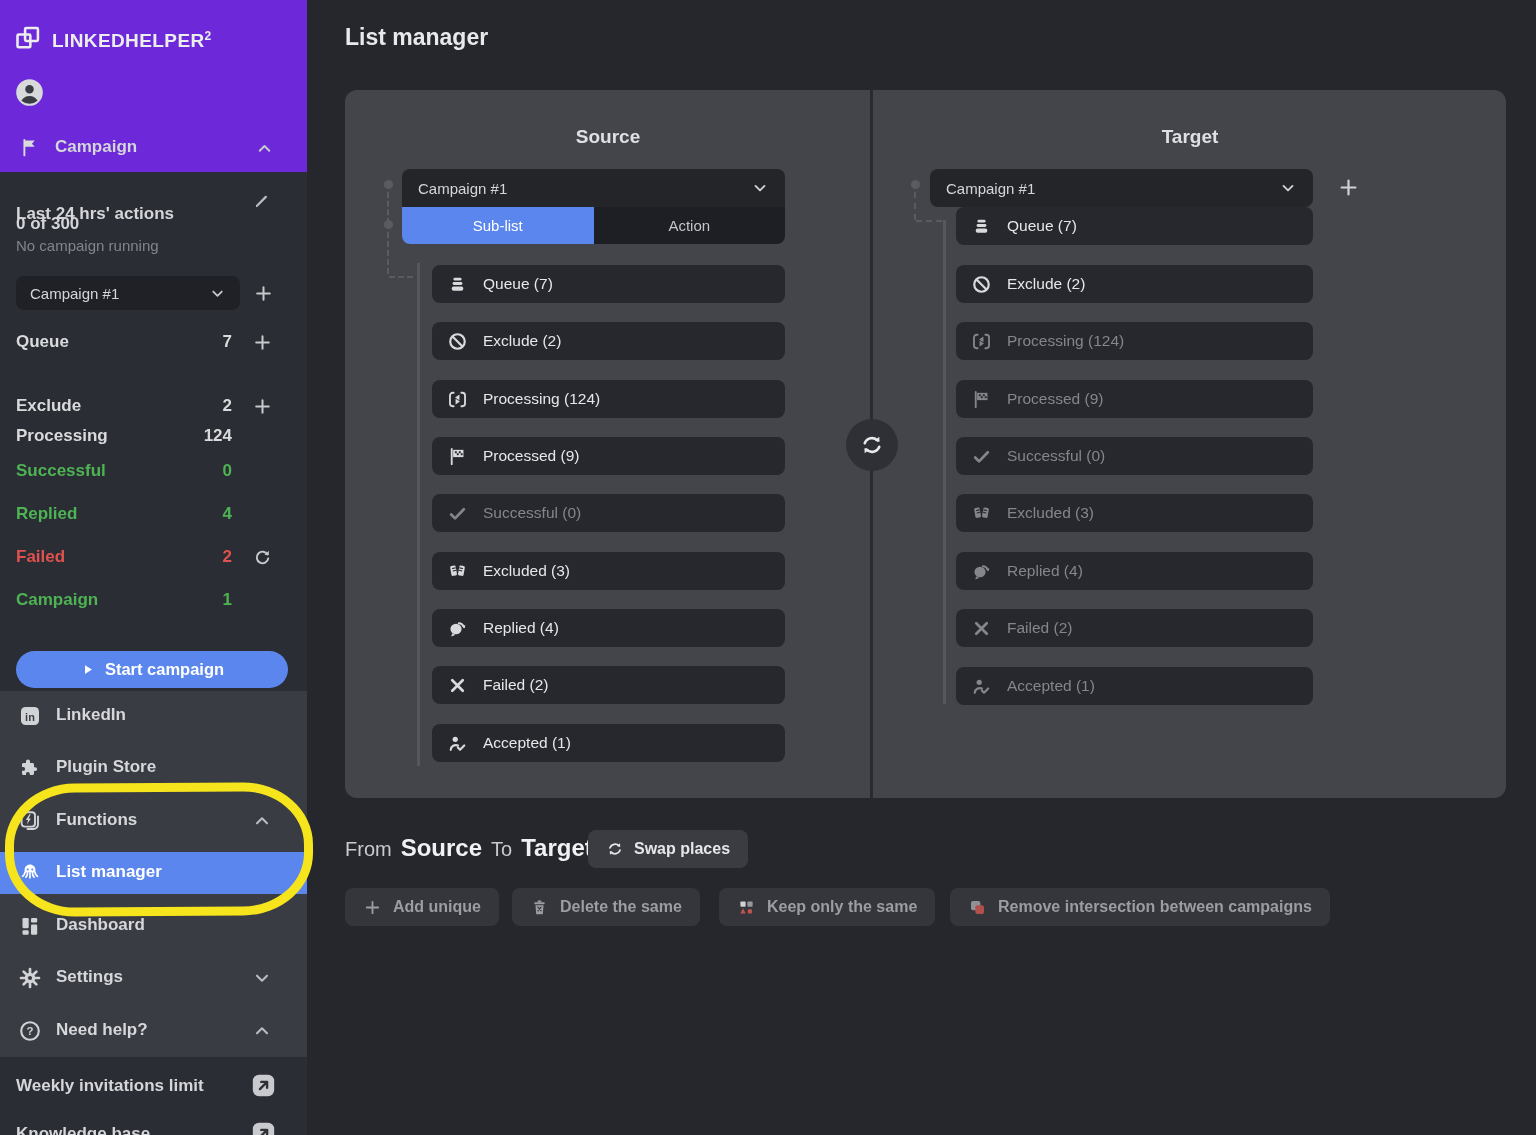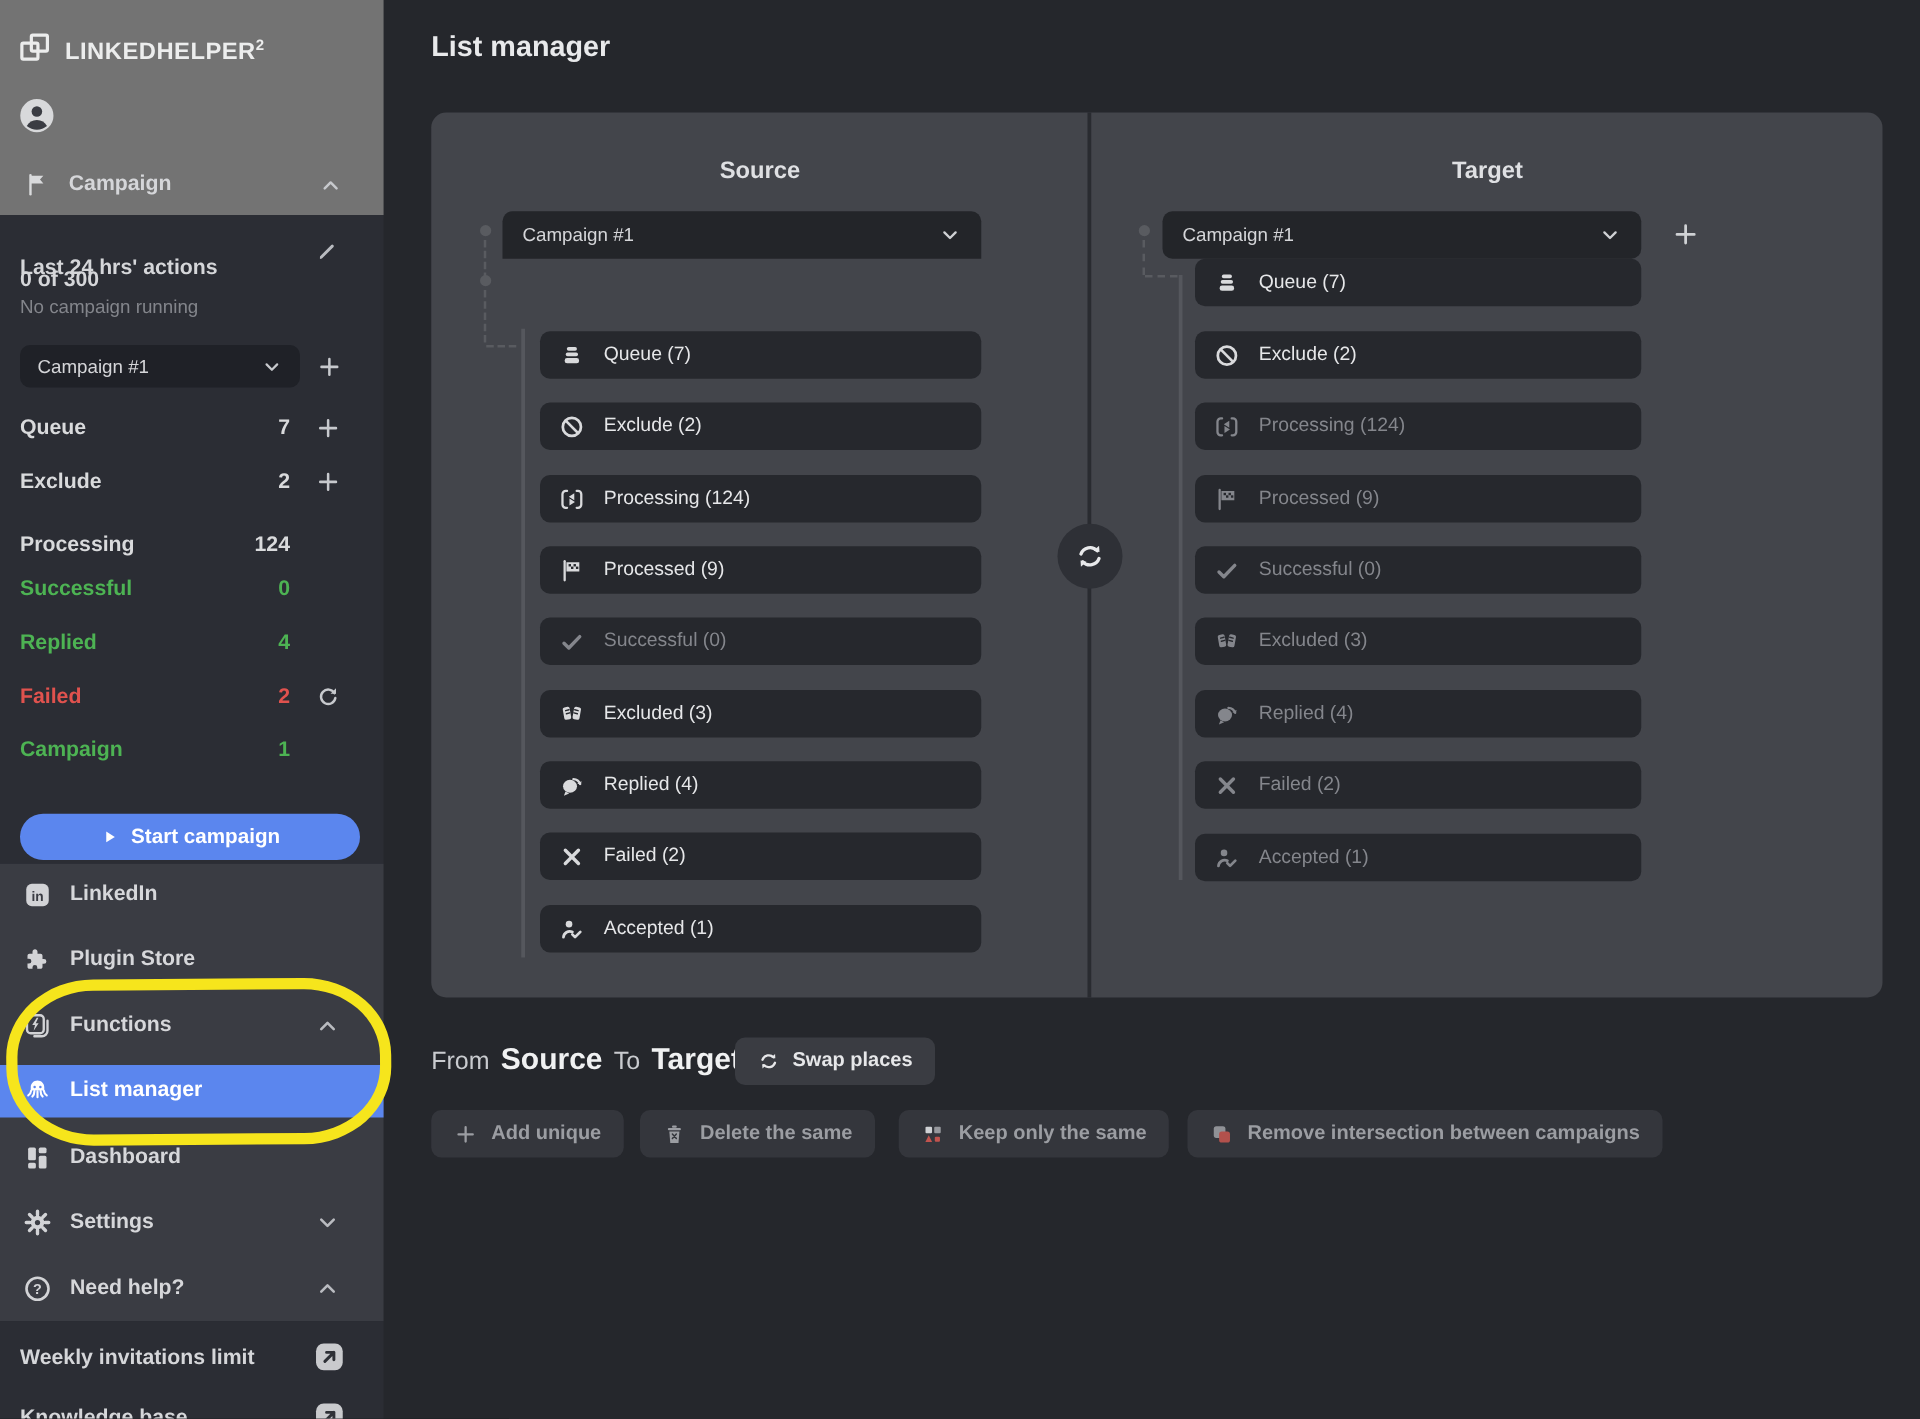--- a/index.html
+++ b/index.html
@@ -3,21 +3,21 @@
 <meta charset="utf-8">
 <style>
   html,body{margin:0;padding:0;background:#1d1f23;}
   *{box-sizing:border-box;}
   .screen{position:relative;width:1536px;height:1135px;overflow:hidden;
           background:#25272c;font-family:"Liberation Sans",sans-serif;}
 
   
   .sidebar{position:absolute;left:0;top:0;width:307px;height:1135px;overflow:hidden;}
   .sb-sec{position:absolute;left:0;width:307px;}
-  .sec-top{top:0;height:172px;background:#737373;}
+  .sec-top{top:0;height:172px;background:#6d28d9;}
   .sec-stats{top:172px;height:519px;background:#2b2d34;}
   .sec-menu{top:691px;height:366px;background:#3a3c43;}
   .sec-foot{top:1057px;height:78px;background:#2b2d34;}
 
   .ic{display:inline-flex;align-items:center;justify-content:center;}
   .ic svg{width:100%;height:100%;display:block;}
 
   .logo-wrap{position:absolute;left:14px;top:24px;display:flex;align-items:flex-start;gap:10px;color:#eceded;}
   .logo-ic{width:28px;height:28px;color:#eceded;}
   .logo-text{font-size:19px;font-weight:bold;letter-spacing:.4px;margin-top:5px;}
@@ -184,21 +184,21 @@
     <div id="stats-holder">
         <div class="stat-row" style="top: 330px;">
           <span class="stat-label c-white">Queue</span>
           <span class="stat-value c-white">7</span>
           <span class="ic stat-extra">
             <svg viewBox="0 0 24 24">
               <path d="M12 4.8v14.4M4.8 12h14.4" stroke="currentColor" stroke-width="2.3" stroke-linecap="round"></path>
             </svg>
           </span>
         </div>
-        <div class="stat-row" style="top: 373px;">
+        <div class="stat-row" style="top: 394px;">
           <span class="stat-label c-white">Exclude</span>
           <span class="stat-value c-white">2</span>
           <span class="ic stat-extra">
             <svg viewBox="0 0 24 24">
               <path d="M12 4.8v14.4M4.8 12h14.4" stroke="currentColor" stroke-width="2.3" stroke-linecap="round"></path>
             </svg>
           </span>
         </div>
         <div class="stat-row" style="top: 424px;">
           <span class="stat-label c-white">Processing</span>
@@ -359,20 +359,24 @@
 
       <div class="half-title t-source">Source</div>
       <div class="dd dd-source">
         <span class="val">Campaign #1</span>
         <span class="ic">
             <svg viewBox="0 0 24 24">
               <path d="M6 9.2l6 6 6-6" fill="none" stroke="currentColor" stroke-width="2.5" stroke-linecap="round" stroke-linejoin="round"></path>
             </svg>
           </span>
       </div>
+      <div class="tabs" id="source-tabs">
+          <div class="tab active">Sub-list</div>
+          <div class="tab inactive">Action</div>
+        </div>
 
       <span class="tree-dot" style="left:39px;top:90px;"></span>
       <span class="dash-v" style="left:42px;top:102px;height:32px;"></span>
       <span class="tree-dot" style="left:39px;top:130px;"></span>
       <span class="dash-v" style="left:42px;top:142px;height:42px;"></span>
       <span class="dash-h" style="left:44px;top:186px;width:24px;"></span>
       <span class="tree-line" style="left:72px;top:173px;height:503px;"></span>
       <div id="source-items">
           <div class="row-item" style="left: 87px; width: 353px; top: 175px;">
             <span class="ic">

